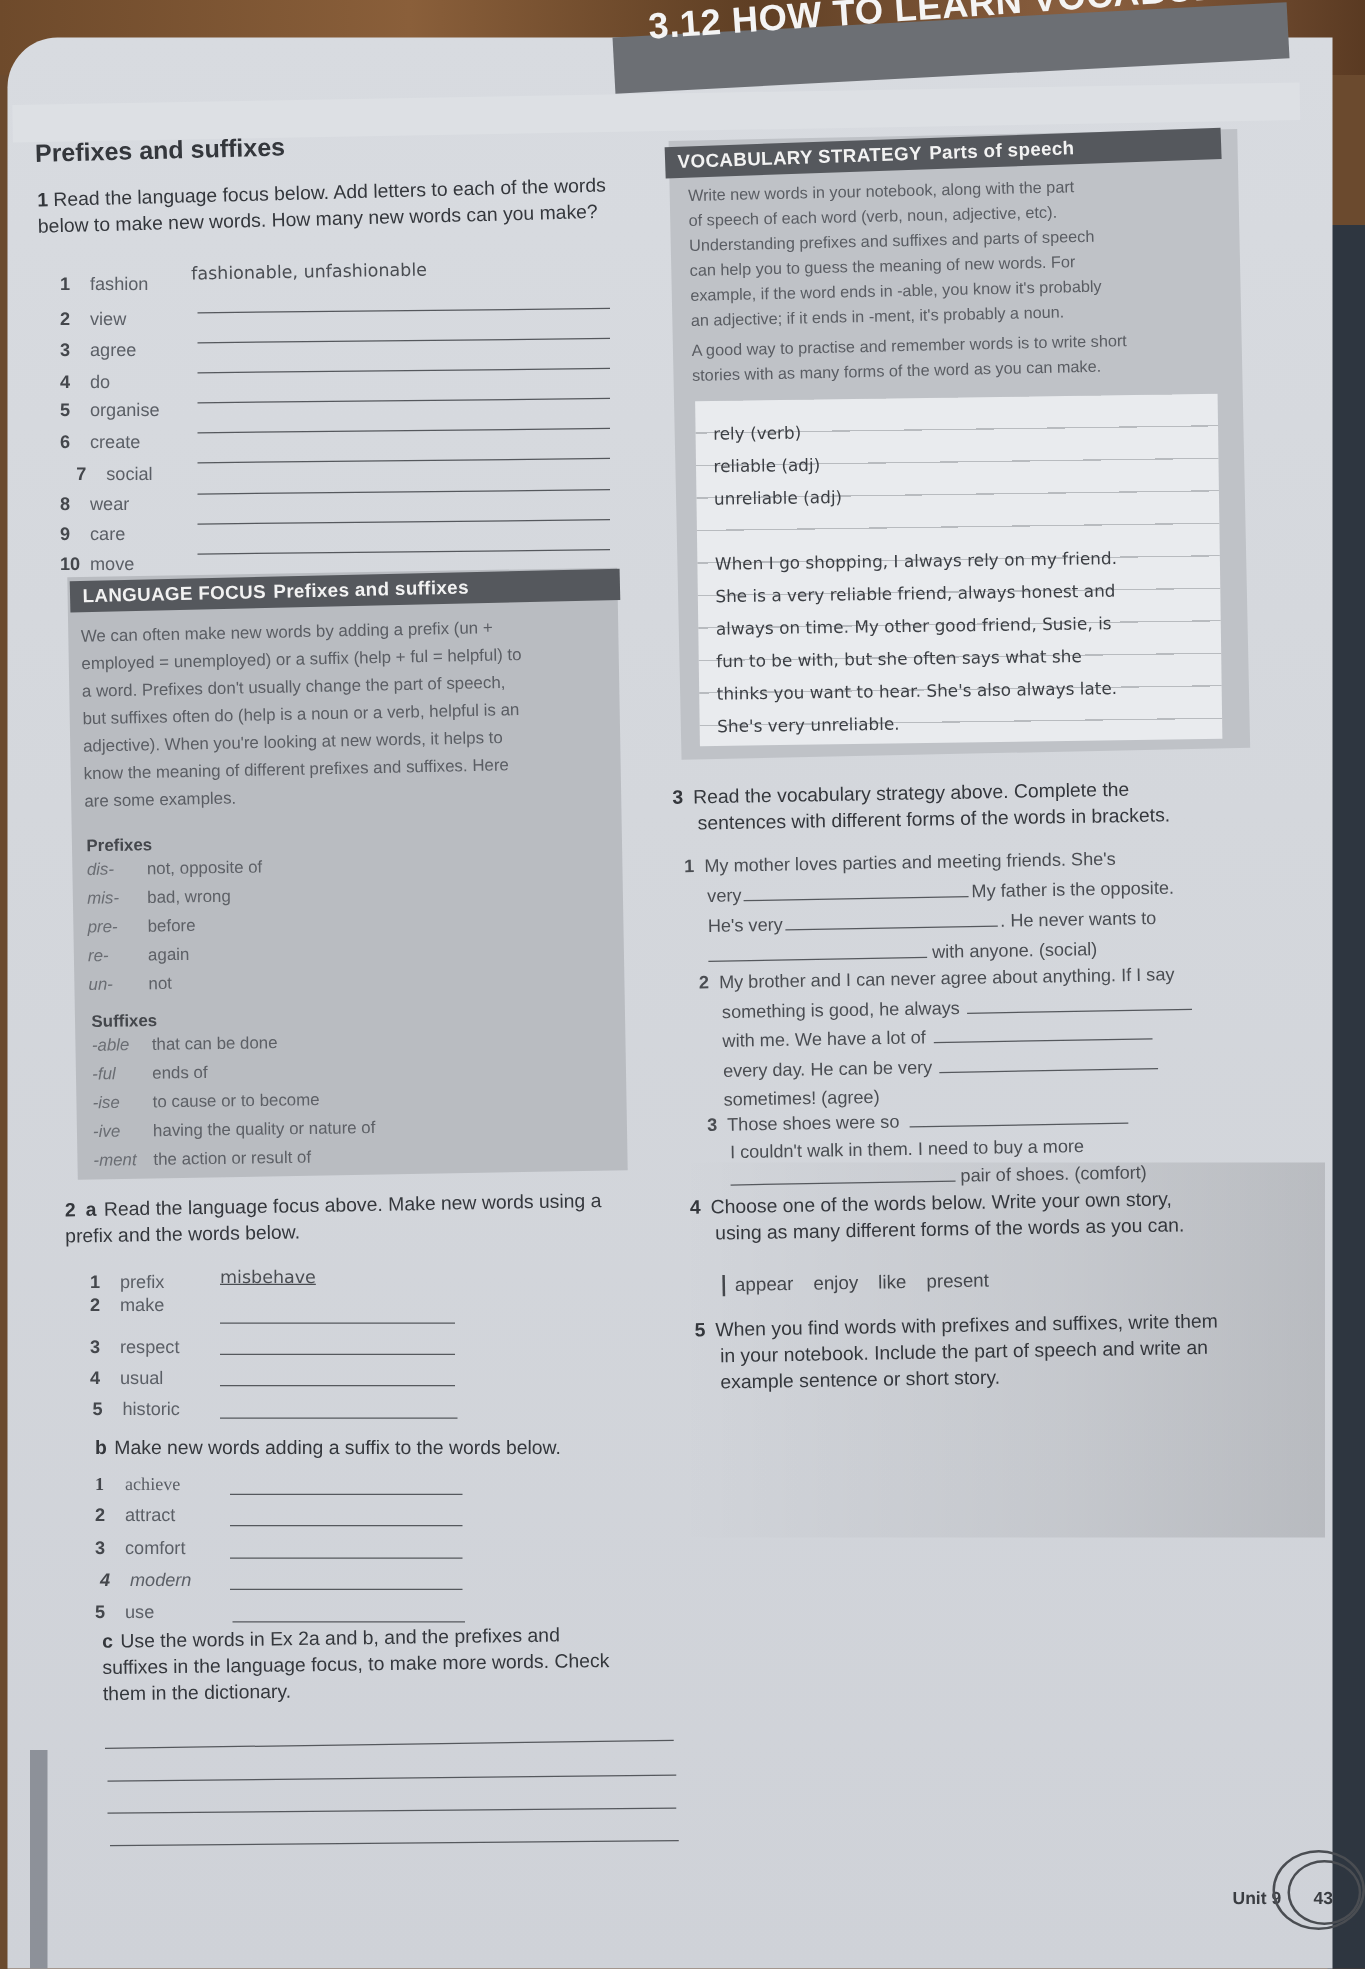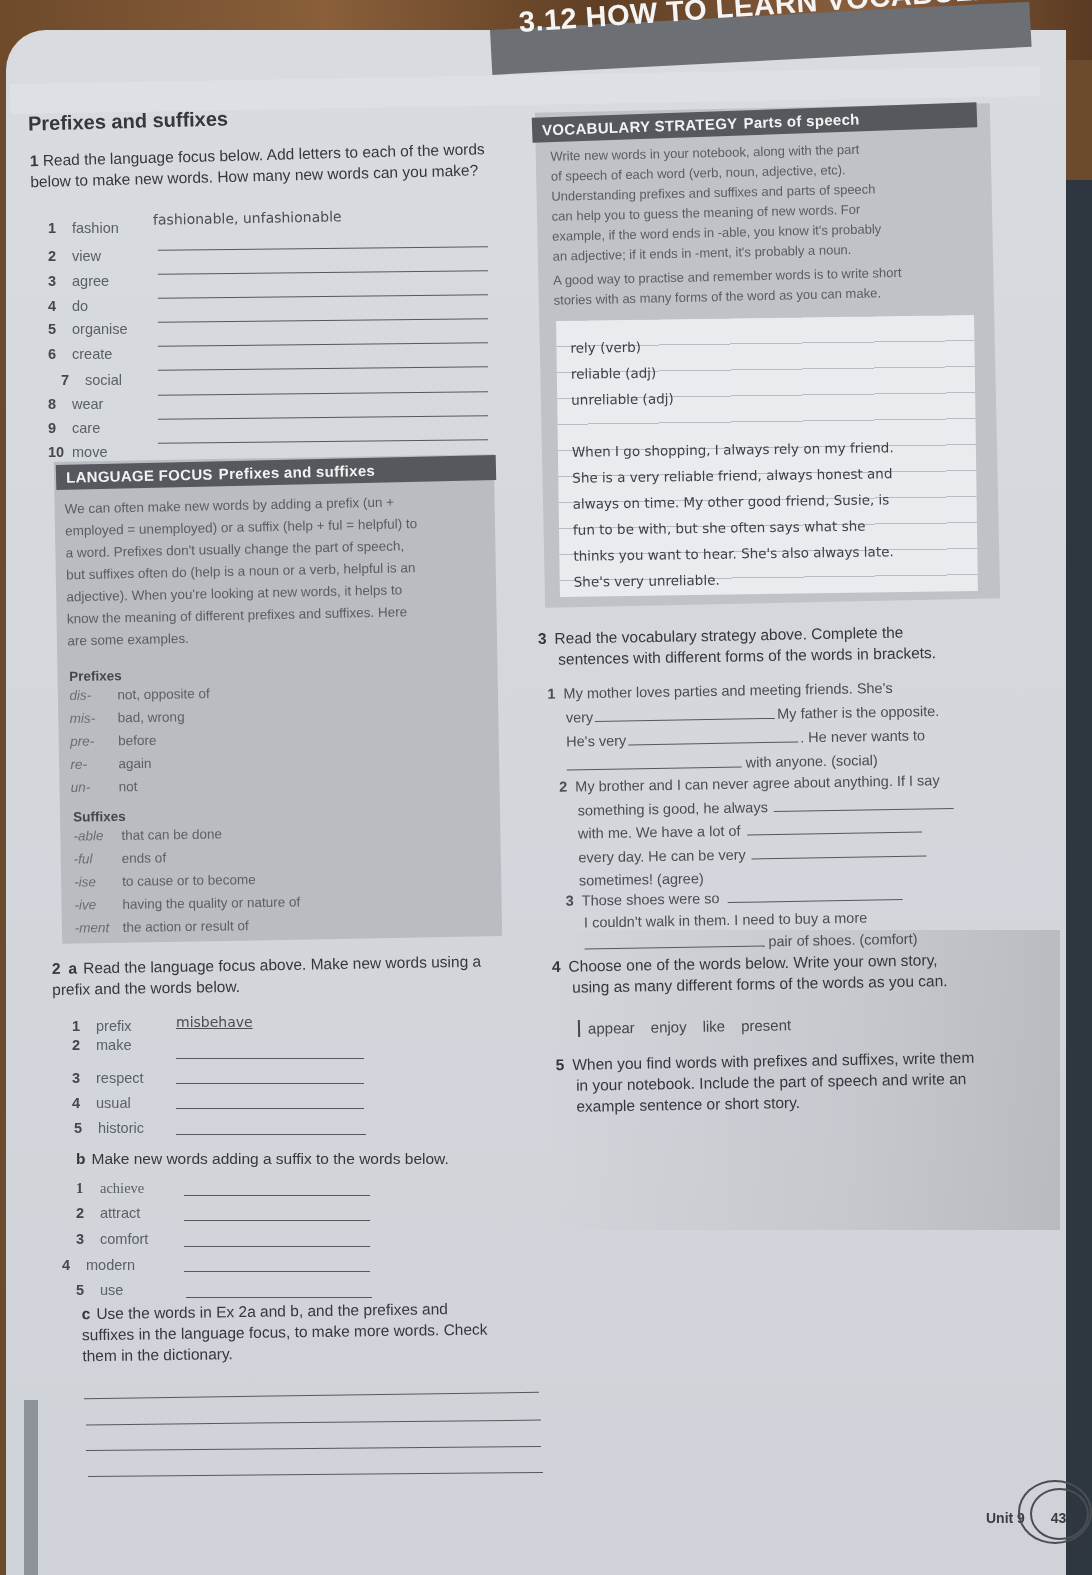--- a/index.html
+++ b/index.html
@@ -254,21 +254,21 @@
 <div class="abs instr" style="left:76px; top:1148px; width:470px;">
   <b style="margin-right:6px;">b</b><span>Make new words adding a suffix to the words below.</span>
 </div>
 <div>
   <div class="abs item" style="left:76px; top:1180px;font-family:Liberation Serif, serif;"><span class="num">1</span><span>achieve</span></div>
   <div class="line" style="left:184px; top:1195px; width:186px;"></div>
   <div class="abs item" style="left:76px; top:1205px;"><span class="num">2</span><span>attract</span></div>
   <div class="line" style="left:184px; top:1220px; width:186px;"></div>
   <div class="abs item" style="left:76px; top:1231px;"><span class="num">3</span><span>comfort</span></div>
   <div class="line" style="left:184px; top:1246px; width:186px;"></div>
-  <div class="abs item" style="left:62px; top:1257px;"><span class="num">4</span><span>modern</span></div>
+  <div class="abs item" style="left:80px; top:1257px;font-style:italic;"><span class="num">4</span><span>modern</span></div>
   <div class="line" style="left:184px; top:1271px; width:186px;"></div>
   <div class="abs item" style="left:76px; top:1282px;"><span class="num">5</span><span>use</span></div>
   <div class="line" style="left:186px; top:1297px; width:186px;"></div>
 </div>
 
 <div class="abs instr" style="left:82px; top:1300px; width:470px; transform:rotate(-0.8deg);">
   <div><b style="margin-right:6px;">c</b><span>Use the words in Ex 2a and b, and the prefixes and</span></div>
   <div>suffixes in the language focus, to make more words. Check</div>
   <div>them in the dictionary.</div>
 </div>

